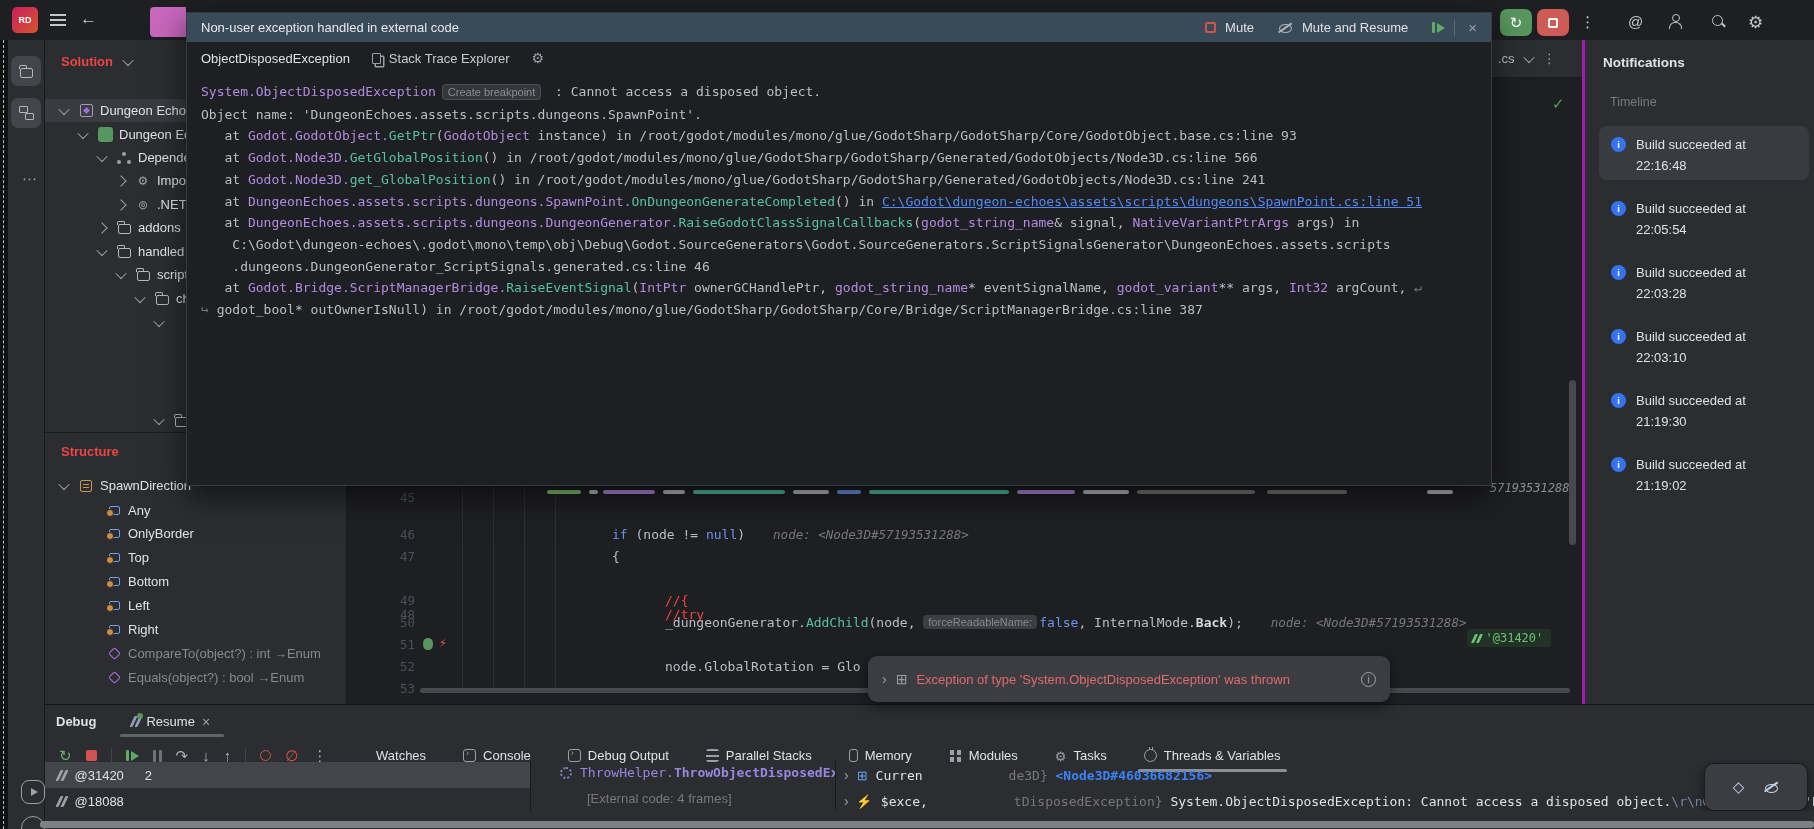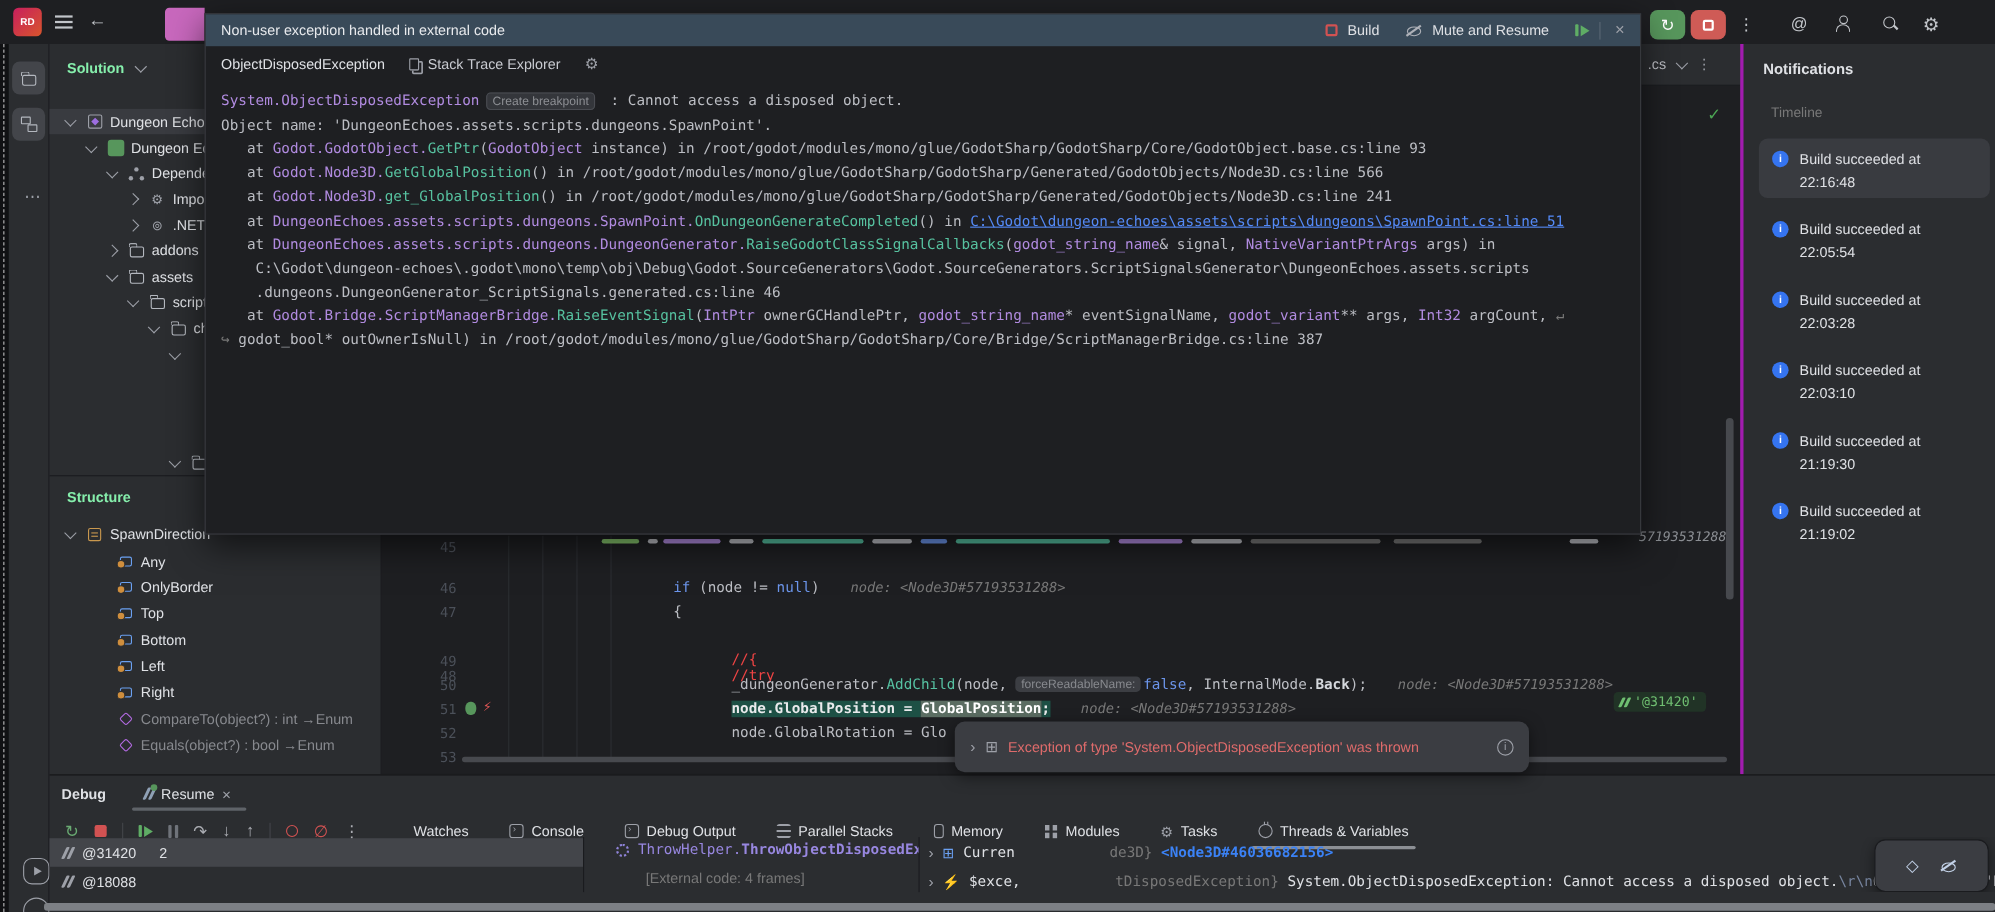--- a/index.html
+++ b/index.html
@@ -47,21 +47,21 @@
   .ico-struct { position:relative; width:15px; height:14px; }
   .ico-struct::before { content:''; position:absolute; left:0; top:0; width:7px; height:5px; border:1.5px solid #b4b8bf; border-radius:1px; }
   .ico-struct::after { content:''; position:absolute; left:6px; top:7px; width:7px; height:5px; border:1.5px solid #b4b8bf; border-radius:1px; }
   #rail-more { left:14px; top:130px; color:#9da0a8; font-size:15px; letter-spacing:1px; }
   .hexplay { position:absolute; left:13px; width:24px; height:24px; border:1.6px solid #9da0a8; border-radius:8px;
     display:flex; align-items:center; justify-content:center; }
   .hexplay i { display:block; width:0; height:0; border-left:7px solid #9da0a8; border-top:4.5px solid transparent; border-bottom:4.5px solid transparent; margin-left:2px; }
 
   
   #solution-panel { left:45px; top:40px; width:302px; height:664px; background:#2b2d30; border-right:1px solid #1a1b1e; }
-  .panel-header { font-weight:bold; color:#86efac; }
+  .panel-header { font-weight:bold; color:#ef4444; }
   .tree-row { position:absolute; left:0; width:302px; height:23px; display:flex; align-items:center; }
   .tree-row.sel { background:#393b40; }
   .chev { width:8px; height:8px; border-right:1.6px solid #9da0a8; border-bottom:1.6px solid #9da0a8; display:inline-block; flex:none; }
   .chev.down { transform:rotate(45deg) translate(-1px,-1px); }
   .chev.right { transform:rotate(-45deg); }
   .t-ico { width:16px; display:inline-flex; justify-content:center; flex:none; margin:0 6px 0 10px; color:#9da0a8; font-size:12px; }
   .t-label { white-space:nowrap; }
   .ico-sln { width:13px; height:13px; border:1.5px solid #9da0a8; border-radius:2px; position:relative; }
   .ico-sln::after { content:''; position:absolute; left:3px; top:3px; width:5px; height:5px; background:#9d6ee0; transform:rotate(45deg); }
   .ico-cs { width:15px; height:15px; background:#57965c; border-radius:3px; color:#fff; font-size:8px; font-weight:bold;
@@ -279,21 +279,21 @@
             <i class="ico-folder" style="display: block;"></i>
           </span>
           <span class="t-label">addons</span>
         </div>
         <div class="tree-row" style="top: 200px;">
           <span style="width: 53px; flex: 0 0 auto;"></span>
           <span class="chev down"></span>
           <span class="t-ico">
             <i class="ico-folder" style="display: block;"></i>
           </span>
-          <span class="t-label">assets</span>
+          <span class="t-label">handled</span>
         </div>
         <div class="tree-row" style="top: 223px;">
           <span style="width: 72px; flex: 0 0 auto;"></span>
           <span class="chev down"></span>
           <span class="t-ico">
             <i class="ico-folder" style="display: block;"></i>
           </span>
           <span class="t-label">scripts</span>
         </div>
         <div class="tree-row" style="top: 247px;">
@@ -419,21 +419,21 @@
     </div>
     <div id="clipped-hint" class="abs mono">57193531288</div>
 
     <div id="code-rows">
         <div class="code-row mono" style="top: 446px;"><span class="lnum">45</span><span class="code-text" style="left: 265px;"></span></div>
         <div class="code-row mono" style="top: 483px;"><span class="lnum">46</span><span class="code-text" style="left: 265px;"><span class="cg-k">if</span><span class="cg-w"> (</span><span class="cg-w">node</span><span class="cg-w"> != </span><span class="cg-k">null</span><span class="cg-w">)</span><span class="code-hint">node: &lt;Node3D#57193531288&gt;</span></span></div>
         <div class="code-row mono" style="top: 505px;"><span class="lnum">47</span><span class="code-text" style="left: 265px;"><span class="cg-w">{</span></span></div>
         <div class="code-row mono" style="top: 527px; margin-top: 36px;"><span class="lnum">48</span><span class="code-text" style="left: 318px;"><span class="cg-c">//try</span></span></div>
         <div class="code-row mono" style="top: 549px;"><span class="lnum">49</span><span class="code-text" style="left: 318px;"><span class="cg-c">//{</span></span></div>
         <div class="code-row mono" style="top: 571px;"><span class="lnum">50</span><span class="code-text" style="left: 318px;"><span class="cg-w">_dungeonGenerator.</span><span class="cg-m">AddChild</span><span class="cg-w">(node, </span><span class="cg-chip">forceReadableName:</span><span class="cg-k">false</span><span class="cg-w">, InternalMode.</span><span class="cg-b">Back</span><span class="cg-w">);</span><span class="code-hint">node: &lt;Node3D#57193531288&gt;</span></span></div>
-        <div class="code-row mono" style="top: 593px;"><span class="lnum">51</span><span class="gut-bug"></span><span class="gut-bolt">⚡</span><span class="code-text" style="left: 318px;"><span class="cg-x1">node.GlobalPosition = </span><span class="cg-x2">GlobalPosition</span><span class="cg-x1">;</span><span class="code-hint">node: &lt;Node3D#57193531288&gt;</span></span></div>
+        <div class="code-row mono" style="top: 593px;"><span class="lnum">51</span><span class="gut-bug"></span><span class="gut-bolt">⚡</span></div>
         <div class="code-row mono" style="top: 615px;"><span class="lnum">52</span><span class="code-text" style="left: 318px;"><span class="cg-w">node.GlobalRotation = Glo</span></span></div>
         <div class="code-row mono" style="top: 637px;"><span class="lnum">53</span><span class="code-text" style="left: 265px;"></span></div>
       </div>
 
     <div id="thread-badge" class="abs mono">
       <span class="zig green">
           <i></i>
           <i></i>
         </span>
       <span>'@31420'</span>
@@ -498,21 +498,21 @@
           </div>
         </div>
       </div>
   </div>
 
   <div id="popup" class="abs">
     <div id="popup-header">
       <span class="title">Non-user exception handled in external code</span>
       <div id="popup-controls">
         <span class="stop-sq"></span>
-        <span>Build</span>
+        <span>Mute</span>
         <span style="width:6px"></span>
         <span class="eyeoff"></span>
         <span>Mute and Resume</span>
         <span style="width:6px"></span>
         <span class="ico-resume">
             <b></b>
             <i></i>
           </span>
         <span class="vsep"></span>
         <span id="popup-close">×</span>

